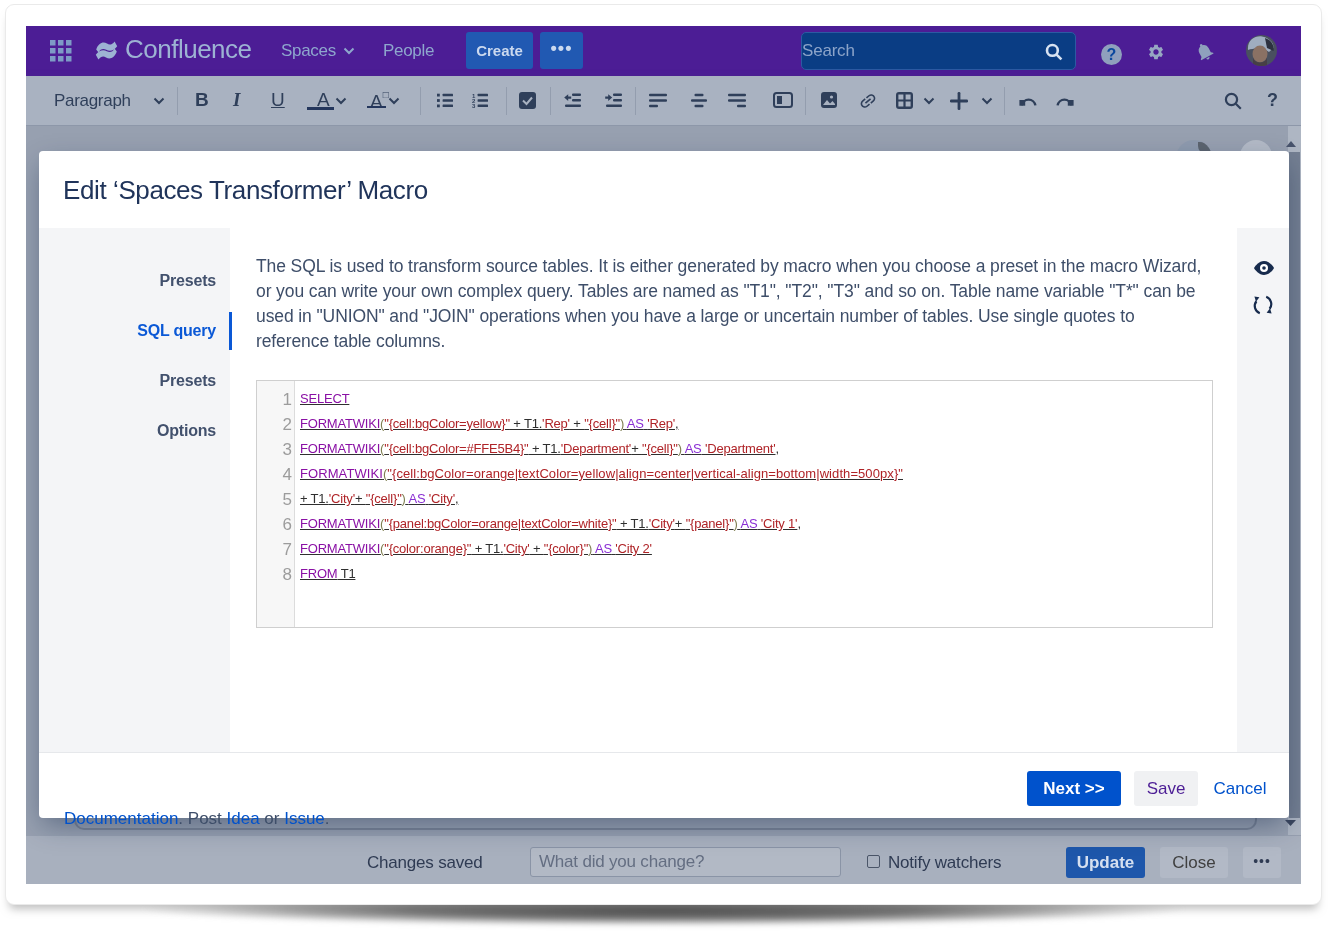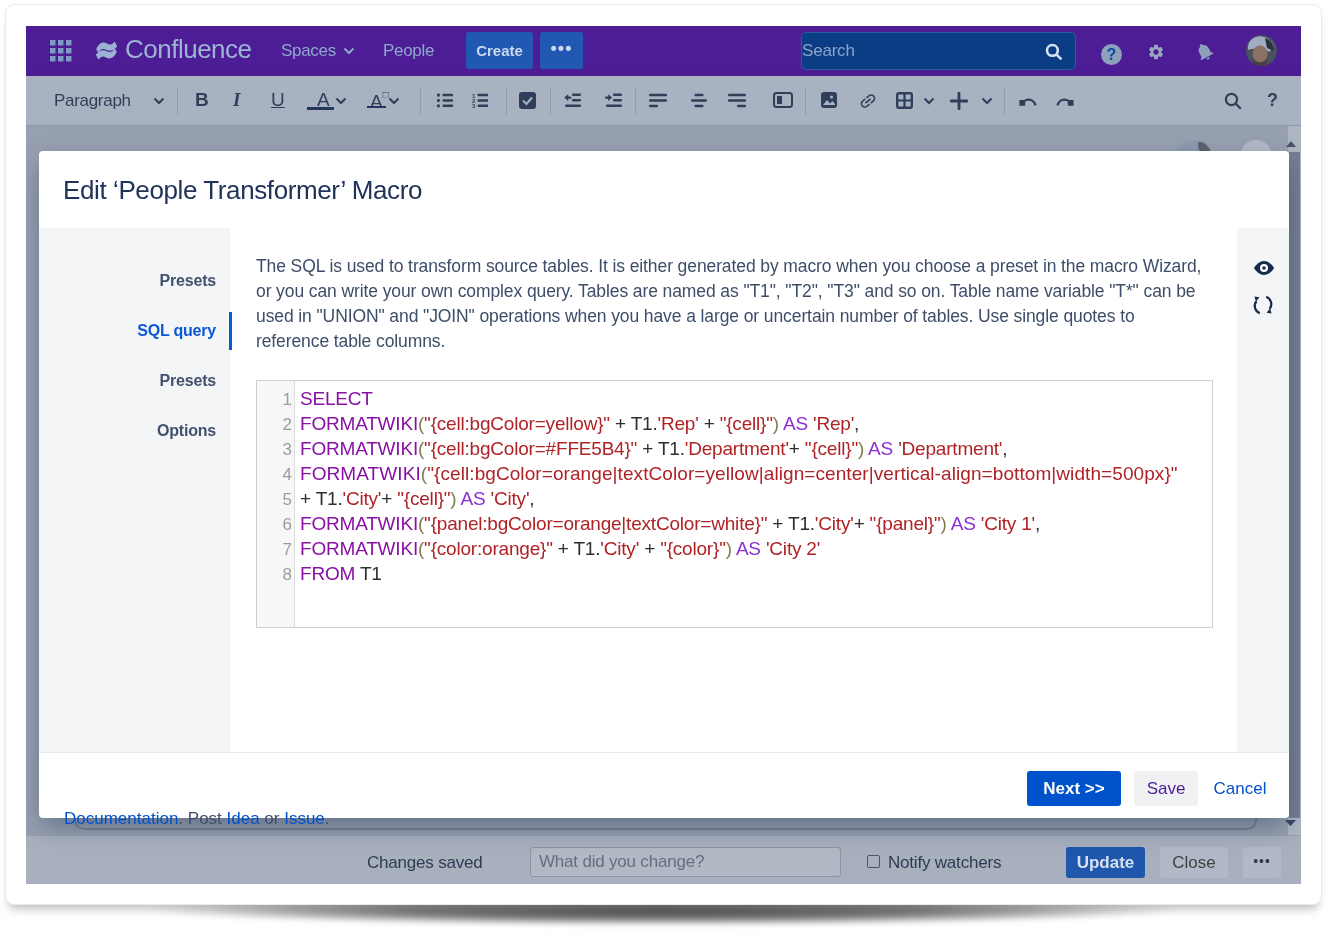--- a/index.html
+++ b/index.html
@@ -58,22 +58,22 @@
   border-radius:3px; color:#4c1d95; font-size:17px; text-align:center; line-height:35px; }
 #cancelbtn { position:absolute; left:1173px; top:18px; width:56px; height:35px; color:#0052cc;
   font-size:17px; text-align:center; line-height:35px; }
 
 
 #codeblock { position:absolute; left:217px; top:229px; width:957px; height:248px;
   border:1px solid #cfcfcf; background:#fff; }
 #gutter { position:absolute; left:0; top:0; width:38px; height:246px; background:#f7f7f7;
   border-right:1px solid #dcdcdc; color:#9c9c9c; font-size:17px; line-height:25px;
   text-align:right; padding:6px 2px 0 0; }
-#code { position:absolute; left:43px; top:5px; font-size:19px; line-height:25px; color:#2f2f2f;
-  white-space:pre; letter-spacing:-0.2px; }
+#code { position:absolute; left:43px; top:5px; font-size:13px; line-height:25px; color:#2f2f2f;
+  white-space:pre; letter-spacing:-0.2px;text-decoration:underline; }
 .kw { color:#8a10a5; }
 .as { color:#8a2fd4; }
 .str { color:#af2327; }
 .pa { color:#7f7f52; }
 </style>
 </head>
 <body>
 <div id="page">
  <div id="pageshadow" style="position:absolute;left:24px;top:888px;width:1278px;height:42px;border-radius:50%;background:radial-gradient(ellipse 50% 50% at 50% 50%, rgba(60,60,60,0.95), rgba(75,75,75,0.8) 40%, rgba(95,95,95,0.55) 58%, rgba(130,130,130,0.25) 72%, rgba(255,255,255,0) 82%);filter:blur(2.5px);"></div>
  <div id="frame">
@@ -269,21 +269,21 @@
      <div class="abs txt" style="left:341px;top:17px;">Changes saved</div>
      <div class="abs" style="left:504px;top:11px;width:311px;height:30px;background:#b2b9c5;border:1px solid #8a94a6;border-radius:3px;color:#646e82;font-size:17px;letter-spacing:-0.2px;line-height:28px;padding-left:8px;">What did you change?</div>
      <div class="abs" style="left:841px;top:19px;width:13px;height:13px;background:#a9b1bf;border:1.5px solid #4a5568;border-radius:2px;"></div>
      <div class="abs txt" style="left:862px;top:17px;">Notify watchers</div>
      <div class="abs" style="left:1040px;top:11px;width:79px;height:31px;background:#1e57ab;border-radius:3px;color:#d6e0f0;font-weight:bold;font-size:17px;text-align:center;line-height:31px;">Update</div>
      <div class="abs" style="left:1134px;top:11px;width:68px;height:31px;background:#b2b9c6;border-radius:3px;color:#404040;font-size:17px;text-align:center;line-height:31px;">Close</div>
      <div class="abs" style="left:1217px;top:11px;width:38px;height:31px;background:#b2b9c6;border-radius:3px;color:#2f3b53;font-size:14px;text-align:center;line-height:28px;letter-spacing:1px;">•••</div>
    </div>
 
    <div id="modal">
-     <div id="mtitle">Edit ‘People Transformer’ Macro</div>
+     <div id="mtitle">Edit ‘Spaces Transformer’ Macro</div>
      <div id="msidebar"></div>
      <div id="mright">
        <svg class="abs" style="left:17px;top:33px" width="20" height="14" viewBox="0 0 20 14">
          <path d="M10,0 C15,0 19,5 20,7 C19,9 15,14 10,14 C5,14 1,9 0,7 C1,5 5,0 10,0 Z" fill="#172b4d"></path>
          <circle cx="10" cy="7" r="4" fill="#fff"></circle>
               <circle cx="10" cy="7" r="1.8" fill="#172b4d"></circle>
        </svg>
        <svg class="abs" style="left:15px;top:67px" width="22" height="20" viewBox="0 0 22 20">
          <g fill="none" stroke="#172b4d" stroke-width="2.2">
            <path d="M7.8,18.2 A7.7,7.7 0 0 1 4.4,6.2"></path>

